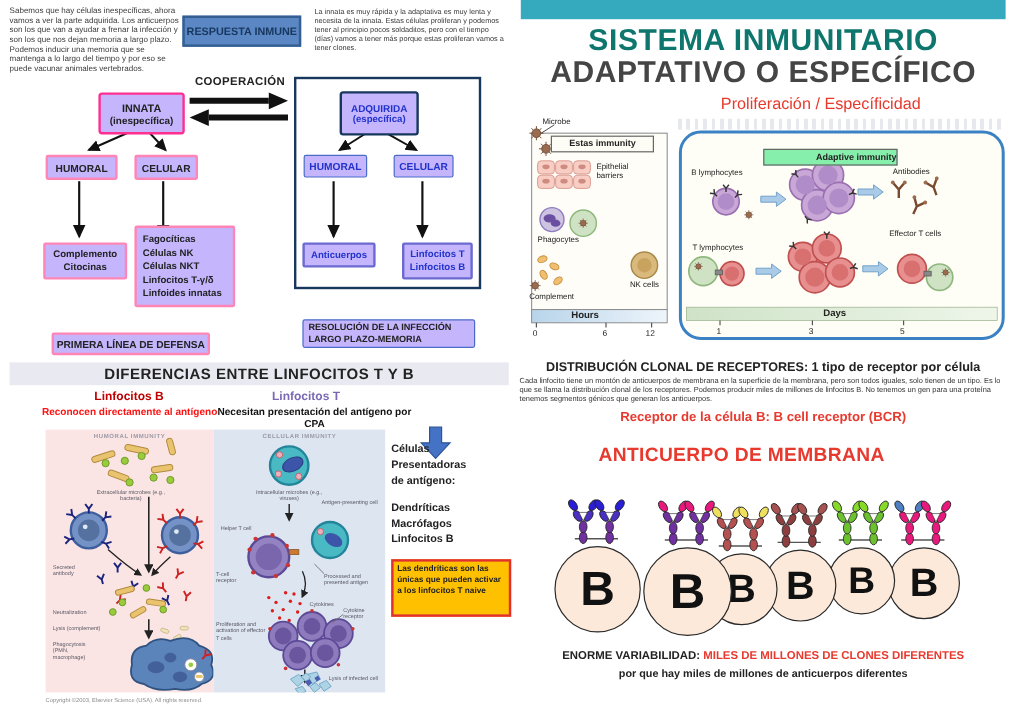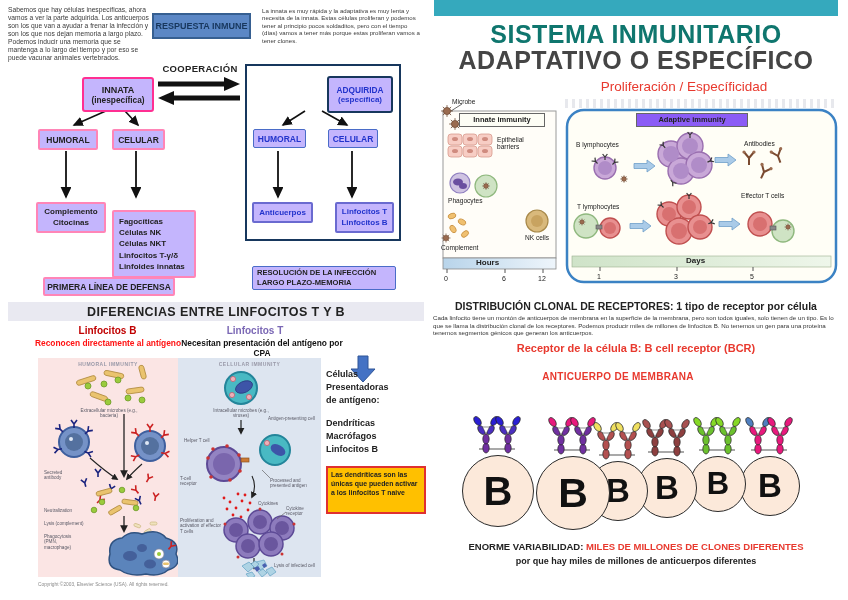--- a/index.html
+++ b/index.html
@@ -6,21 +6,21 @@
   #page{position:relative;width:848px;height:600px;background:#fff;overflow:hidden;
         font-family:"Liberation Sans",sans-serif;color:#222;}
   .abs{position:absolute;}
   .b{font-weight:bold;}
   .ctr{text-align:center;}
   .tiny{font-size:4.6px;line-height:1.15;color:#5a5a66;}
   .flbl{position:absolute;font-size:6.6px;line-height:1.1;color:#222;}
   .box{position:absolute;background:#c4b5fd;display:flex;flex-direction:column;justify-content:center;align-items:center;text-align:center;}
   .pinkbox{border:2px solid #ff85b7;border-radius:2px;}
   .magbox{border:2.5px solid #ff2f92;border-radius:3px;}
-  .navybox{border:2.5px solid #17375d;border-radius:3px;margin-left:44px;}
+  .navybox{border:2.5px solid #17375d;border-radius:3px;}
   .blueline{border:1.6px solid #4a6cc8;border-radius:2px;}
   .vltbox{border:2px solid #6a6ad0;border-radius:2px;}
   .bluetext{color:#2233cc;}
   .redtext{color:#e8392e;}
   .panel-title{position:absolute;top:3px;left:0;right:0;text-align:center;font-size:5px;font-weight:bold;color:#9999a8;letter-spacing:.5px;}
   .bleed{background:repeating-linear-gradient(90deg,rgba(110,120,145,.30) 0 3px,rgba(0,0,0,0) 3px 7px);filter:blur(.5px);opacity:.55;}
 </style>
 </head>
 <body>
 
@@ -73,21 +73,21 @@
   <div class="box pinkbox b" style="left:112px;top:129px;width:49px;height:17px;font-size:8.5px;">CELULAR</div>
 
   <div class="box blueline b bluetext" style="left:253px;top:129px;width:51px;height:17px;font-size:8.5px;">HUMORAL</div>
   <div class="box blueline b bluetext" style="left:328px;top:129px;width:48px;height:17px;font-size:8.5px;">CELULAR</div>
 
   <div class="box pinkbox b" style="left:36px;top:202px;width:66px;height:27px;font-size:8px;line-height:1.3;">
     <span>Complemento</span>
     <span>Citocinas</span>
   </div>
 
-  <div class="box pinkbox b" style="left:112px;top:210px;width:75px;height:64px;font-size:8px;line-height:1.42;align-items:flex-start;padding-left:5px;text-align:center;">
+  <div class="box pinkbox b" style="left:112px;top:188px;width:75px;height:64px;font-size:8px;line-height:1.42;align-items:flex-start;padding-left:5px;text-align:center;">
     <span>Fagocíticas</span>
     <span>Células NK</span>
     <span>Células NKT</span>
     <span>Linfocitos T-γ/δ</span>
     <span>Linfoides innatas</span>
   </div>
 
   <div class="box vltbox b bluetext" style="left:252px;top:202px;width:57px;height:17px;font-size:8px;">Anticuerpos</div>
 
   <div class="box vltbox b bluetext" style="left:335px;top:202px;width:55px;height:27px;font-size:8px;line-height:1.35;">
@@ -478,22 +478,22 @@
         <line x1="9" y1="171" x2="9" y2="175"></line>
           <line x1="67" y1="171" x2="67" y2="175"></line>
           <line x1="105" y1="171" x2="105" y2="175"></line>
         <line x1="162" y1="169" x2="162" y2="173"></line>
           <line x1="239" y1="169" x2="239" y2="173"></line>
           <line x1="315" y1="169" x2="315" y2="173"></line>
       </g>
     </svg>
 
     <div class="flbl" style="left:14px;top:0px;">Microbe</div>
-    <div class="abs ctr" style="left:21px;top:15px;width:84px;height:12px;border:1px solid #666;background:#fdfdf5;font-size:7.5px;font-weight:bold;line-height:12px;">Innate immunity</div>
-    <div class="abs ctr" style="left:198px;top:15px;width:110px;height:12px;border:1px solid #666;background:#8b5cf6;font-size:7.5px;font-weight:bold;line-height:12px;">Adaptive immunity</div>
+    <div class="abs ctr" style="left:21px;top:15px;width:84px;height:12px;border:1px solid #666;background:#fdfdf5;font-size:7.5px;font-weight:bold;line-height:12px;">Estas immunity</div>
+    <div class="abs ctr" style="left:198px;top:26px;width:110px;height:12px;border:1px solid #666;background:#86efac;font-size:7.5px;font-weight:bold;line-height:12px;text-align:right;">Adaptive immunity</div>
     <div class="flbl" style="left:59px;top:38px;width:44px;">Epithelial barriers</div>
     <div class="flbl" style="left:10px;top:99px;">Phagocytes</div>
     <div class="flbl" style="left:3px;top:146px;">Complement</div>
     <div class="flbl ctr" style="left:86px;top:136px;width:26px;">NK cells</div>
     <div class="flbl" style="left:138px;top:43px;">B lymphocytes</div>
     <div class="flbl" style="left:306px;top:42px;">Antibodies</div>
     <div class="flbl" style="left:139px;top:105px;">T lymphocytes</div>
     <div class="flbl" style="left:303px;top:94px;">Effector T cells</div>
     <div class="flbl b" style="left:38px;top:161px;font-size:8px;">Hours</div>
     <div class="flbl b" style="left:248px;top:159px;font-size:8px;">Days</div>
@@ -501,21 +501,21 @@
     <div class="flbl" style="left:64px;top:177px;font-size:7px;">6</div>
     <div class="flbl" style="left:100px;top:177px;font-size:7px;">12</div>
     <div class="flbl" style="left:159px;top:175px;font-size:7px;">1</div>
     <div class="flbl" style="left:236px;top:175px;font-size:7px;">3</div>
     <div class="flbl" style="left:312px;top:175px;font-size:7px;">5</div>
   </div>
 
   <div class="abs b ctr" style="left:424px;top:300px;width:424px;font-size:10.5px;">DISTRIBUCIÓN CLONAL DE RECEPTORES: 1 tipo de receptor por célula</div>
   <div class="abs" style="left:433px;top:314px;width:407px;font-size:6.2px;line-height:1.22;color:#333;">Cada linfocito tiene un montón de anticuerpos de membrana en la superficie de la membrana, pero son todos iguales, solo tienen de un tipo. Es lo que se llama la distribución clonal de los receptores. Podemos producir miles de millones de linfocitos B. No tenemos un gen para una proteína tenemos segmentos génicos que generan los anticuerpos.</div>
   <div class="abs b ctr redtext" style="left:424px;top:342px;width:424px;font-size:11px;">Receptor de la célula B: B cell receptor (BCR)</div>
-  <div class="abs b ctr redtext" style="left:433px;top:371px;width:370px;font-size:10px;letter-spacing:.3px;">ANTICUERPO DE MEMBRANA</div>
+  <div class="abs b ctr redtext" style="left:433px;top:371px;width:370px;font-size:16px;letter-spacing:.3px;">ANTICUERPO DE MEMBRANA</div>
 
   <div class="abs" id="bcell-row" style="left:455px;top:390px;width:370px;height:150px;">
       <div style="position: absolute; left: 7px; top: 65px; width: 70px; height: 70px; border-radius: 50%; background: rgb(252, 233, 218); border: 1.6px solid rgb(42, 42, 42); z-index: 20; display: flex; align-items: center; justify-content: center;">
         <span style="font-weight: bold; font-size: 40px; color: rgb(17, 17, 17); font-family: &quot;Liberation Sans&quot;, sans-serif;">B</span>
       </div>
       <svg width="50" height="56" viewBox="0 0 50 56" style="position: absolute; left: 17px; top: 13px; z-index: 21;">
         <line x1="7" y1="46" x2="43" y2="46" stroke="#555" stroke-width="1.2"></line>
         <ellipse cx="14" cy="45" rx="3.2" ry="5" fill="#7030a0" stroke="#222" stroke-width="0.7"></ellipse>
         <ellipse cx="14" cy="36" rx="3.2" ry="5" fill="#7030a0" stroke="#222" stroke-width="0.7"></ellipse>
         <ellipse cx="9.5" cy="27" rx="3" ry="5" fill="#4b2fc0" stroke="#222" stroke-width="0.7" transform="rotate(-35 9.5 27)"></ellipse>

